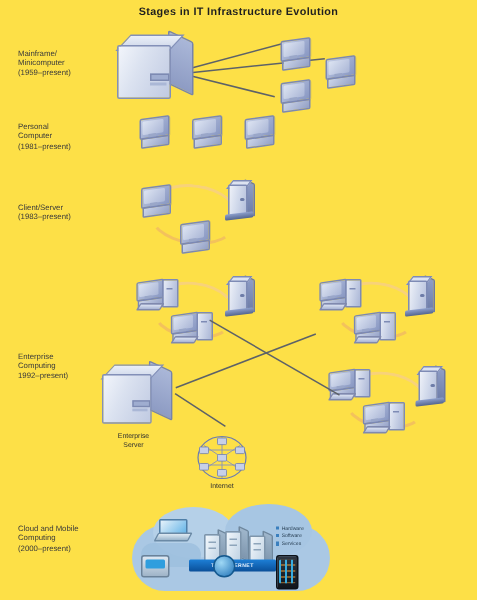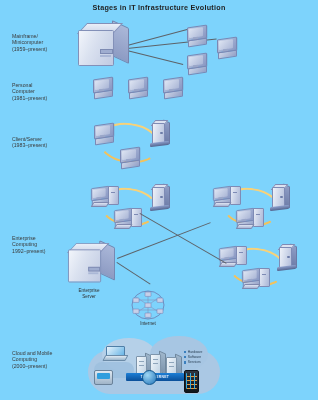--- a/index.html
+++ b/index.html
@@ -1,18 +1,18 @@
 <!DOCTYPE html>
 <html><head>
 <meta charset="utf-8">
 <style>
   html,body{margin:0;padding:0;background:#fff;}
   body{width:318px;height:400px;overflow:hidden;
        font-family:"Liberation Sans","DejaVu Sans",sans-serif;color:#2b2b2b;}
-  #stage{position:relative;width:318px;height:400px;background:#7dd3fc;}
+  #stage{position:relative;width:318px;height:400px;background:#fde047;}
 
   .title{position:absolute;left:0;top:3px;width:318px;text-align:center;
          font-size:7.2px;font-weight:bold;letter-spacing:.25px;color:#1f1f1f;}
 
   .stage-label{position:absolute;font-size:5.2px;line-height:6.4px;color:#3a3a3a;
                width:62px;left:12px;}
 
   .row{position:absolute;}
 
   

